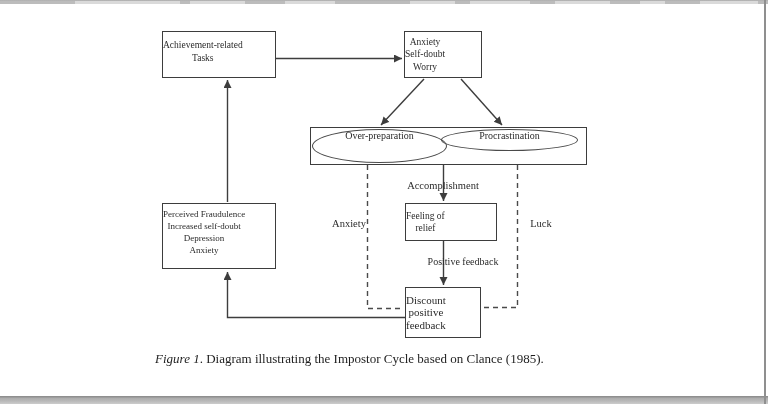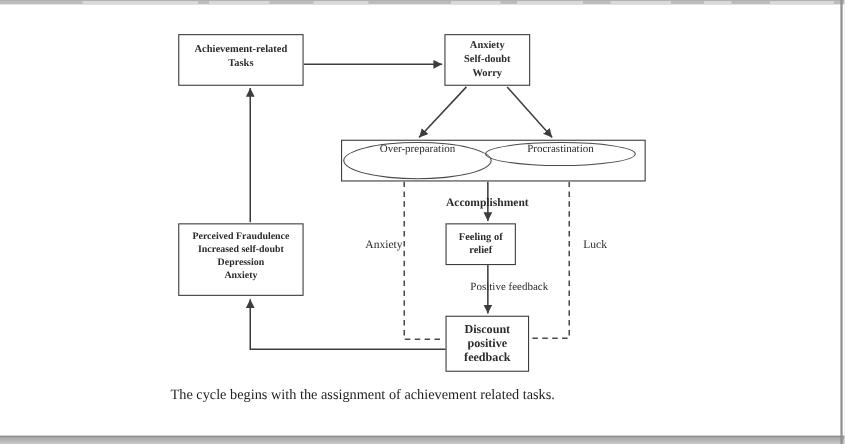--- a/index.html
+++ b/index.html
@@ -15,34 +15,34 @@
   }
   
   .topbar{position:absolute;left:0;top:0;width:768px;height:4px;
     background:linear-gradient(to bottom,#a9a9a9 0,var(--top-bar-color) 1px,var(--top-bar-color) 100%);}
   .topbar .seg{position:absolute;top:1px;height:3px;background:var(--top-bar-highlight);}
   .bottombar{position:absolute;left:0;bottom:0;width:768px;height:8px;
     background:linear-gradient(to bottom,var(--chrome-line-color) 0,var(--chrome-line-color) 1px,var(--bottom-bar-color) 2px,#b9b9b9 5px,#cccccc 100%);}
   .right-border{position:absolute;top:0;left:764px;width:2px;height:404px;background:var(--chrome-line-color);}
   
   .box{position:absolute;box-sizing:border-box;border:1.5px solid var(--line-color);background:#fff;
-    display:flex;align-items:center;justify-content:center;text-align:center;font-weight:bold;}
+    display:flex;align-items:center;text-align:center;}
   .box .t{white-space:pre-line;}
   #box-achievement{left:162px;top:31px;width:114px;height:47px;font-size:9.5px;line-height:13px;padding-bottom:6px;}
   #box-anxiety{left:404px;top:31px;width:78px;height:47px;font-size:9.5px;line-height:12.5px;}
   #box-perceived{left:162px;top:203px;width:114px;height:66px;font-size:9px;line-height:12px;align-items:flex-start;padding-top:4px;}
-  #box-feeling{left:405px;top:203px;width:64px;height:38px;font-size:9.5px;line-height:12.5px;}
+  #box-feeling{left:405px;top:203px;width:92px;height:38px;font-size:9.5px;line-height:12.5px;}
   #box-discount{left:405px;top:287px;width:76px;height:51px;font-size:11px;line-height:12.5px;}
   #container-rect{position:absolute;box-sizing:border-box;left:310px;top:127px;width:277px;height:38px;border:1.5px solid var(--line-color);background:#fff;}
   .ellipse{position:absolute;box-sizing:border-box;border:1.3px solid var(--dash-color);border-radius:50%;
     background:transparent;display:flex;justify-content:center;font-size:10px;}
   #ellipse-over{left:312px;top:129px;width:135px;height:34px;}
   #ellipse-pro{left:441px;top:129px;width:137px;height:22px;}
   .flabel{position:absolute;transform:translate(-50%,-50%);white-space:nowrap;font-size:10.5px;}
-  #label-accomplishment{left:443px;top:185px;font-weight:bold;}
+  #label-accomplishment{left:443px;top:185px;}
   #label-effort{left:349px;top:223px;}
   #label-luck{left:541px;top:223px;text-align:right;}
   #label-positive{left:447px;top:261px;font-size:10px;padding-left:32px;}
   
   svg.connectors{position:absolute;left:0;top:0;width:768px;height:404px;pointer-events:none;}
   svg.connectors line,svg.connectors polyline{stroke:var(--line-color);stroke-width:1.4;fill:none;}
   svg.connectors .dashed{stroke:var(--dash-color);stroke-dasharray:5 4;}
   
   .caption{position:absolute;left:155px;top:348px;width:490px;font-size:13px;line-height:22px;color:#1e1e1e;}
 </style>
@@ -116,19 +116,19 @@
 relief</span>
   </div>
 
   <div class="box" id="box-discount">
     <span class="t">Discount
 positive
 feedback</span>
   </div>
 
   <div class="caption">
-    <div>The cycle begins with the assignment of achievement related tasks.</div>
+    <div><i>Figure 1</i><span>. Diagram illustrating the Impostor Cycle based on Clance (1985).</span></div>
   </div>
 
   <div class="bottombar"></div>
   <div class="right-border"></div>
 
 </div>
 
 </body></html>

